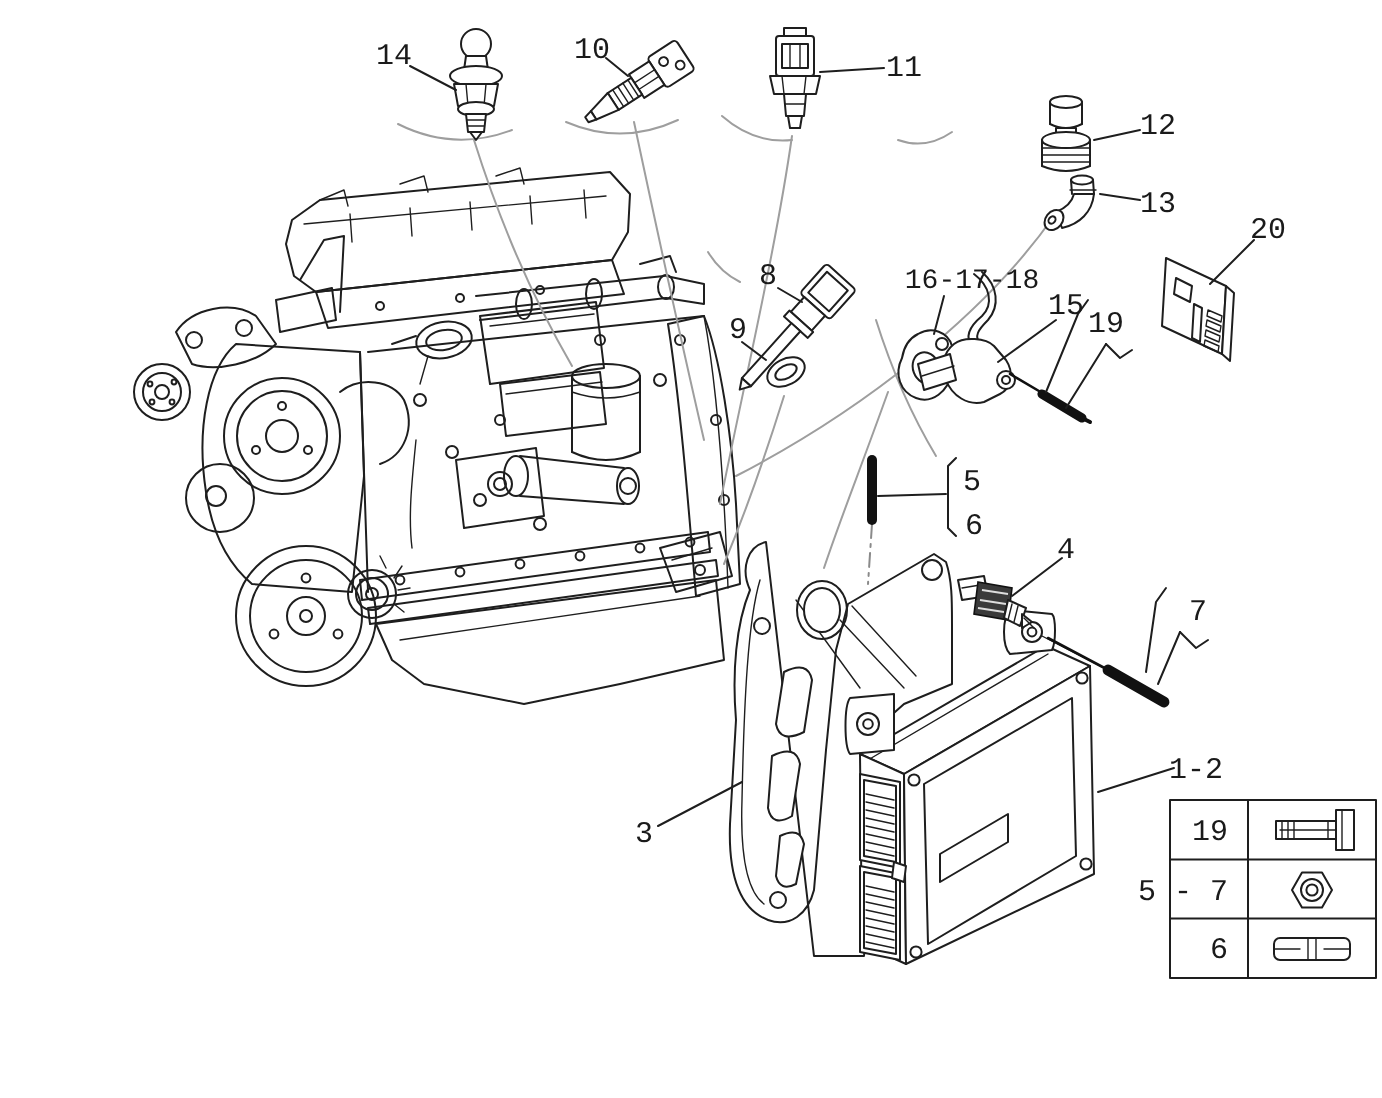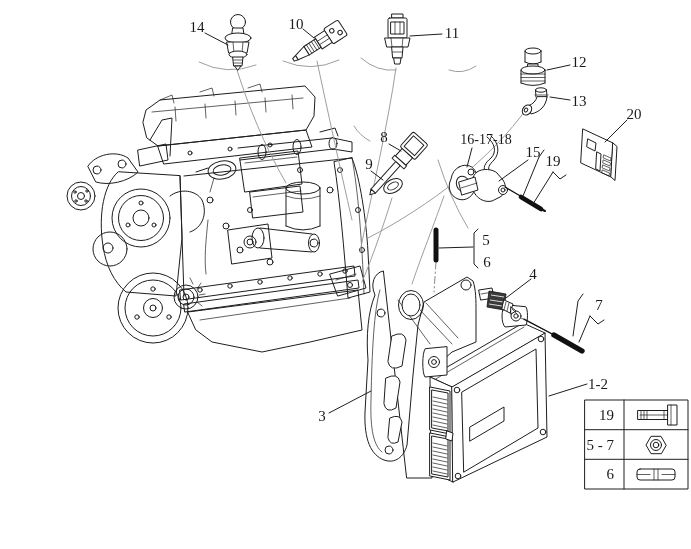--- a/index.html
+++ b/index.html
@@ -1,17 +1,17 @@
 <!DOCTYPE html>
 <html style="--line: #1e1e1e; --leader: #9e9e9e; --hardware: #111111; --bg: #ffffff;"><head>
 <meta charset="utf-8">
 <style>
   html,body{margin:0;padding:0;background:#fff;}
   #stage{position:relative;width:691px;height:549px;background:var(--bg,#fff);overflow:hidden;
-         font-family:Liberation Serif, serif;}
+         font-family:Liberation Mono, monospace;}
   svg{position:absolute;left:0;top:0;}
   .ln{fill:none;stroke:var(--line,#1e1e1e);stroke-width:1;stroke-linejoin:round;stroke-linecap:round;}
   .lnf{fill:#fff;stroke:var(--line,#1e1e1e);stroke-width:1;stroke-linejoin:round;stroke-linecap:round;}
   .thin{stroke-width:.7;}
   .gray{fill:none;stroke:var(--leader,#9e9e9e);stroke-width:1;stroke-linecap:round;}
   .blk{stroke:var(--hardware,#111);stroke-linecap:round;}
   .dark{fill:#3a3a3a;stroke:#111;stroke-width:.8;}
   text.callout{font-size:15px;fill:#1a1a1a;}
   text.t-sm{font-size:14px;}
   text.lg{font-size:15px;fill:#1a1a1a;}

